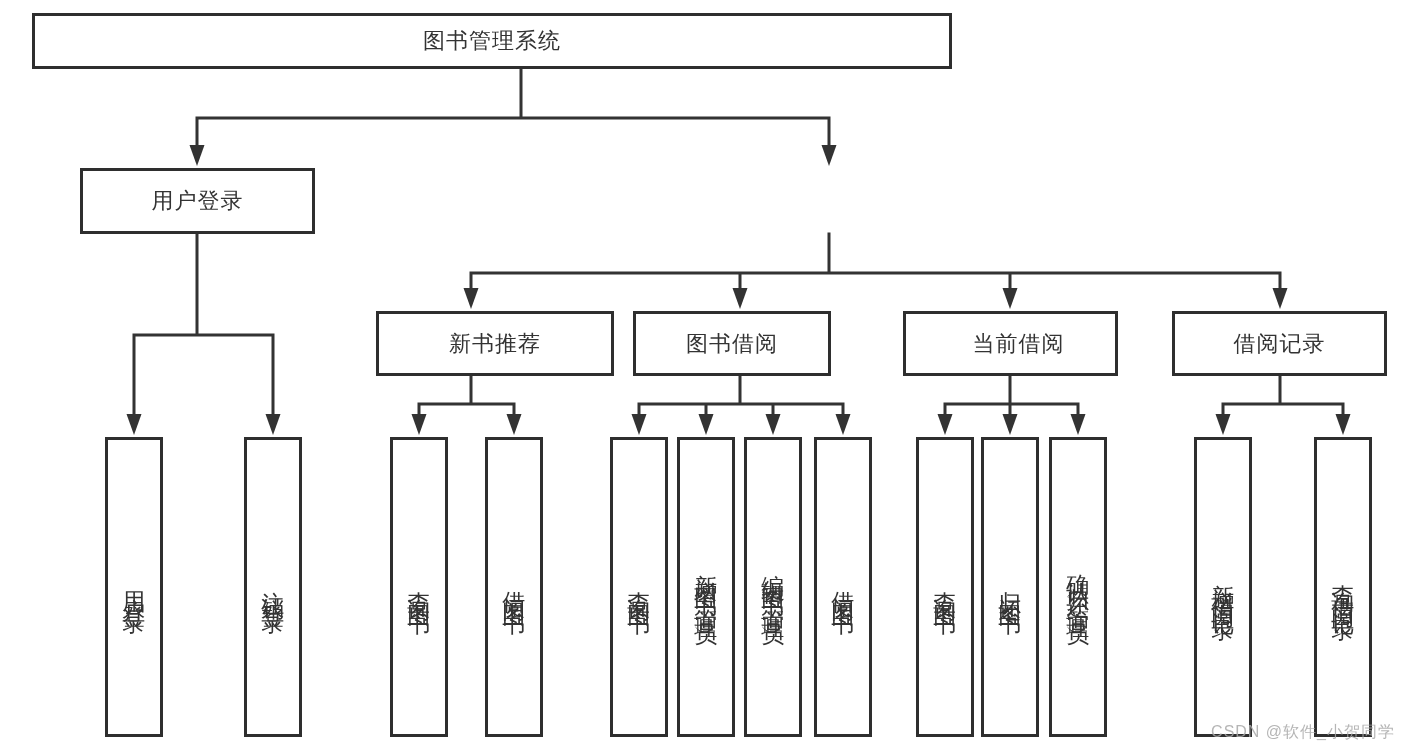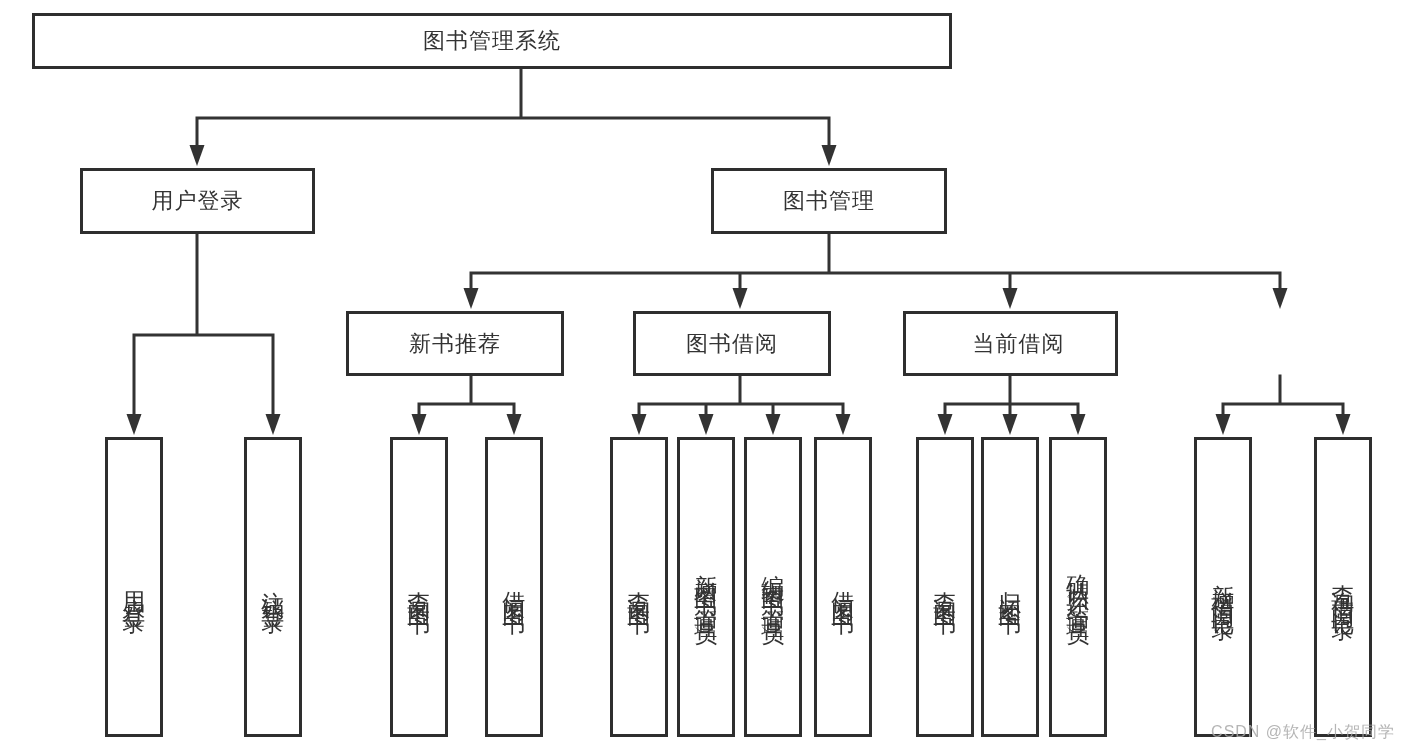--- a/index.html
+++ b/index.html
@@ -96,32 +96,32 @@
     </g>
   </svg>
 
   <div class="node hnode root">
     <span>图书管理系统</span>
   </div>
 
   <div class="node hnode lvl2" style="left:80px; width:235px;">
     <span>用户登录</span>
   </div>
-  <div class="node hnode lvl2" style="left:711px; width:236px;">
-    <span>图书管理</span>
-  </div>
 
-  <div class="node hnode lvl3" style="left:346px; width:218px;">
+  <div class="node hnode lvl3" style="left:376px; width:238px;">
     <span>新书推荐</span>
   </div>
   <div class="node hnode lvl3" style="left:633px; width:198px;">
     <span>图书借阅</span>
   </div>
   <div class="node hnode lvl3" style="left:903px; width:215px;padding-left:16px;">
     <span>当前借阅</span>
+  </div>
+  <div class="node hnode lvl3" style="left:1172px; width:215px;">
+    <span>借阅记录</span>
   </div>
 
   <div class="node leaf" style="left:105px; width:58px;">
     <span class="vt">用户登录</span>
   </div>
   <div class="node leaf" style="left:244px; width:58px;">
     <span class="vt">注销登录</span>
   </div>
 
   <div class="node leaf" style="left:390px; width:58px;">

